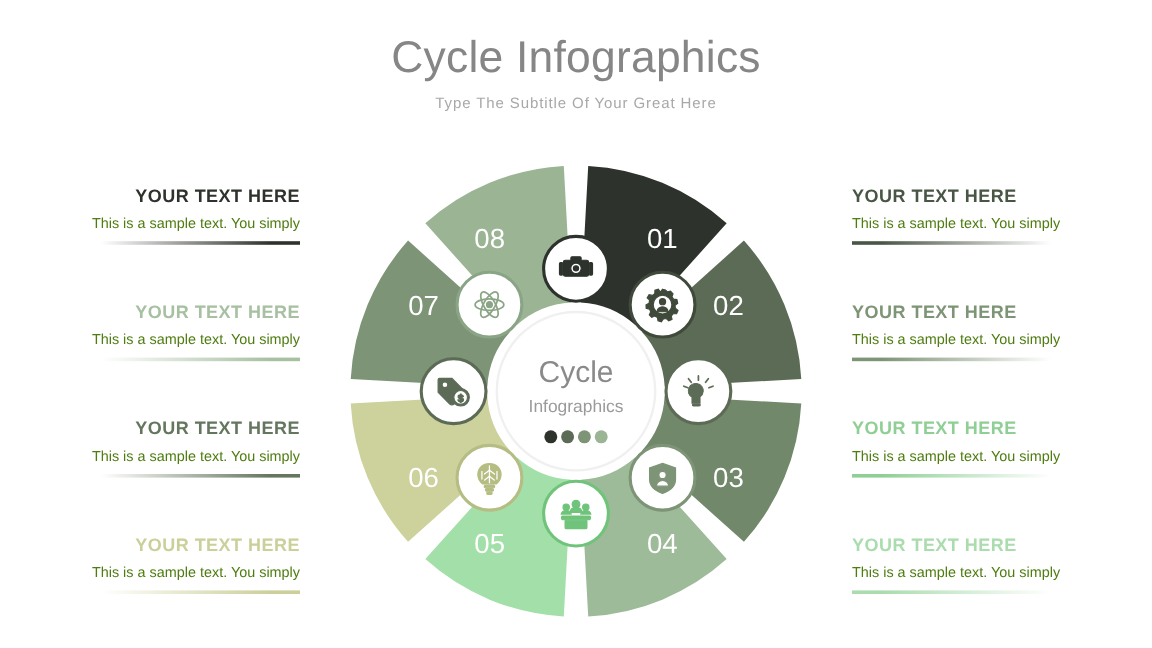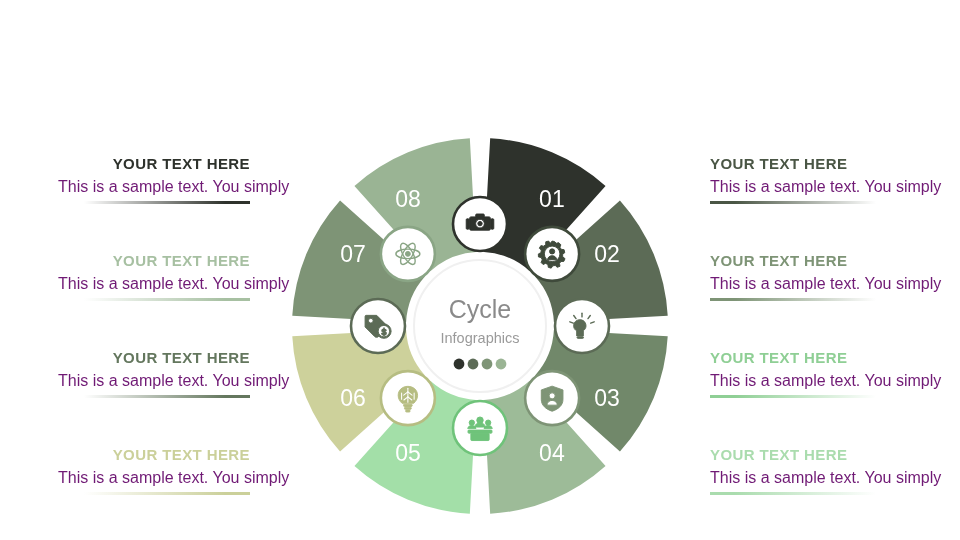--- a/index.html
+++ b/index.html
@@ -46,22 +46,22 @@
   .block-right { left: 710px; text-align: left;  }
 
   .block-head {
     font-size: 15px;
     font-weight: bold;
     letter-spacing: 0.4px;
     line-height: 15px;
     white-space: nowrap;
   }
   .block-body {
-    font-size: 16px;
-    color: #701a75;
+    font-size: 12px;
+    color: #4d7c0f;
     line-height: 15px;
     margin-top: 8px;
     white-space: nowrap;
   }
   .block-rule {
     height: 3px;
     margin-top: 7px;
   }
   .block-left .block-rule  { margin-left: 26px;  }
   .block-right .block-rule { margin-right: 26px; }
@@ -91,20 +91,22 @@
   .hub-sub {
     font-family: "Liberation Sans", sans-serif;
     font-size: 14.5px;
     fill: #9a9a9a;
   }
 </style>
 </head>
 <body>
 
 <div class="header">
+  <div class="title">Cycle Infographics</div>
+  <div class="subtitle">Type The Subtitle Of Your Great Here</div>
 </div>
 
 <div class="block block-left" id="bl0" style="top:156px">
   <div class="block-head" style="color: rgb(46, 50, 44);">YOUR TEXT HERE</div>
   <div class="block-body">This is a sample text. You simply</div>
   <div class="block-rule" style="background: linear-gradient(to right, rgba(255, 255, 255, 0) 0%, rgb(46, 50, 44) 85%, rgb(46, 50, 44) 100%);"></div>
 </div>
 <div class="block block-left" id="bl1" style="top:253px">
   <div class="block-head" style="color: rgb(167, 192, 162);">YOUR TEXT HERE</div>
   <div class="block-body">This is a sample text. You simply</div>

